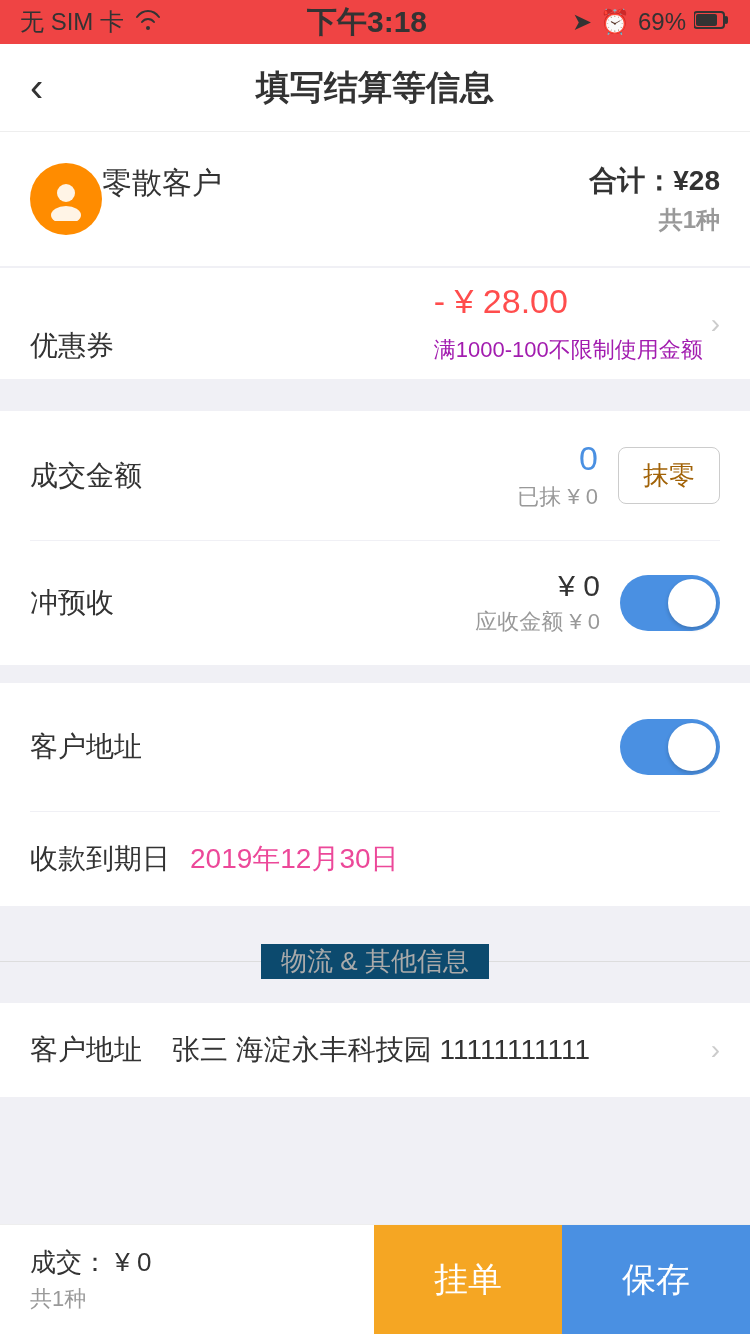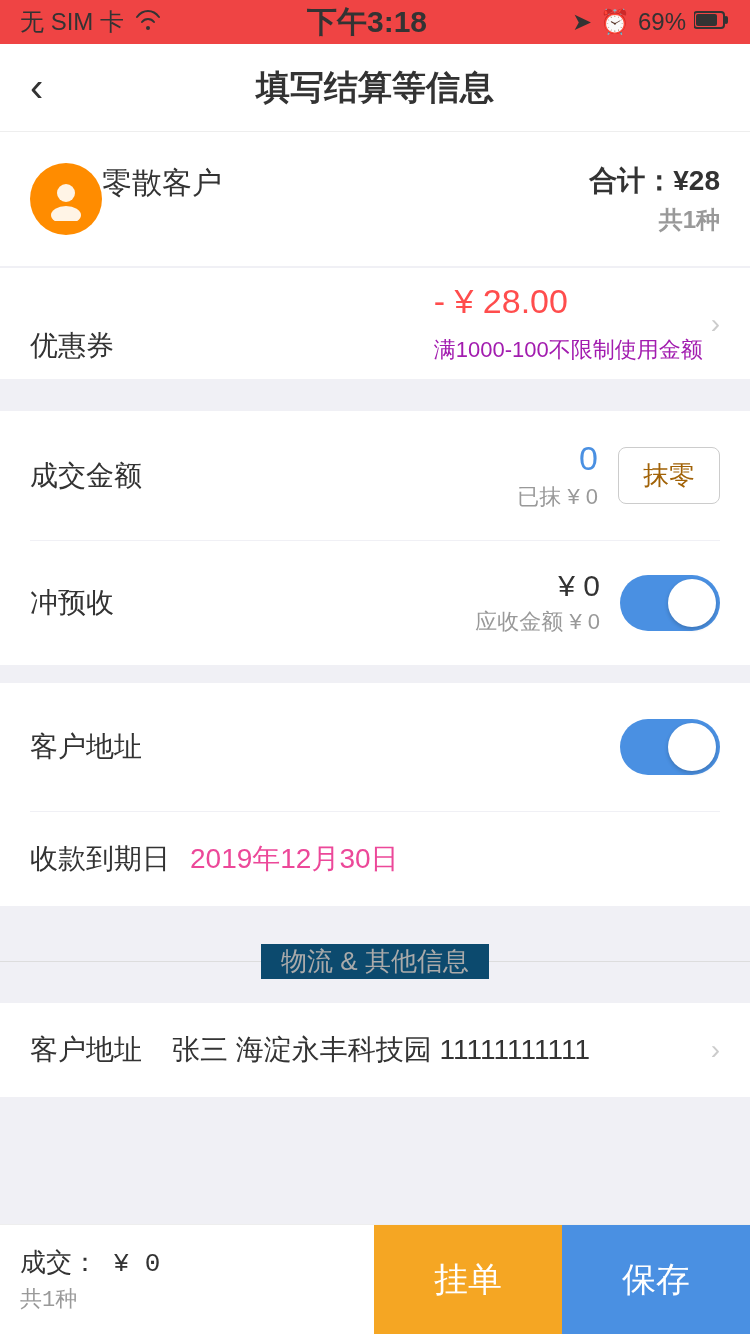--- a/index.html
+++ b/index.html
@@ -320,22 +320,21 @@
       display: flex;
       align-items: stretch;
       background: #fff;
       border-top: 1px solid #eee;
     }
     .bottom-info {
       flex: 1;
       display: flex;
       flex-direction: column;
       justify-content: center;
-      padding: 0 20px;
-      font-family: Liberation Mono, monospace;
+      padding: 0 30px;
     }
     .bottom-deal {
       font-size: 26px;
       color: #333;
     }
     .bottom-count {
       font-size: 22px;
       color: #999;
       margin-top: 4px;
     }

